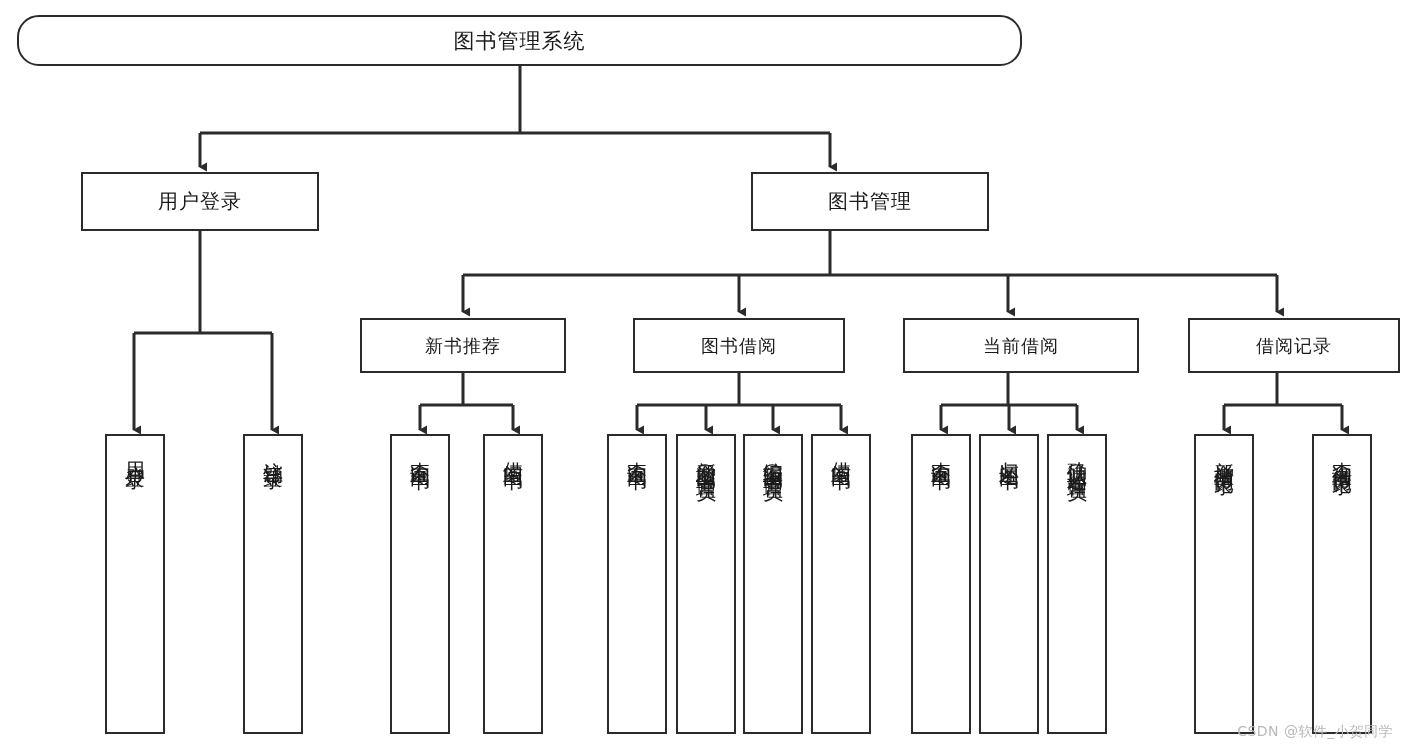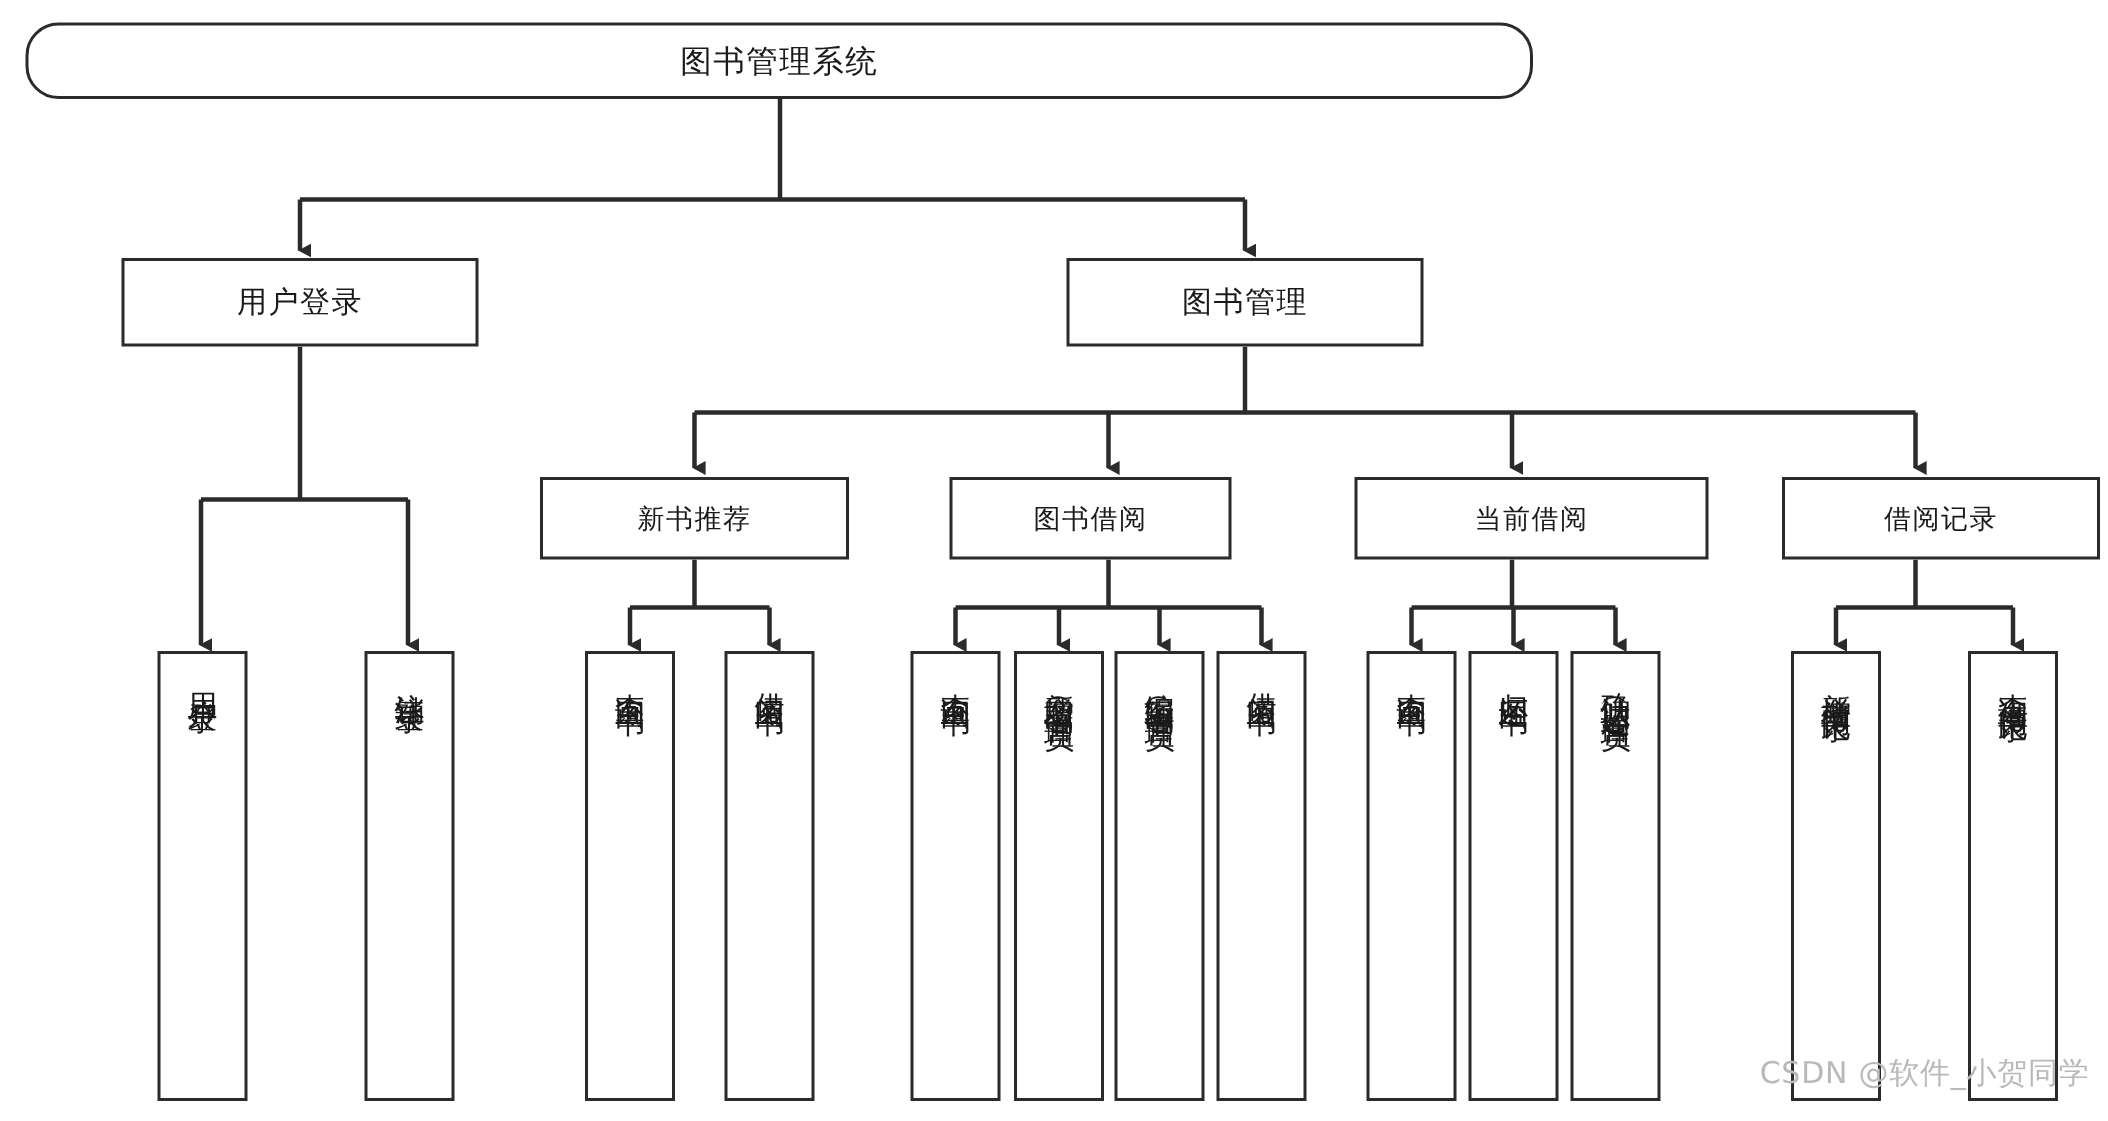--- a/index.html
+++ b/index.html
@@ -57,22 +57,22 @@
     writing-mode: vertical-rl;
     text-orientation: upright;
     letter-spacing: 3px;
     line-height: 1.05;
     white-space: nowrap;
     display: block;
   }
   .watermark {
     position: absolute;
     right: 12px;
-    bottom: 18px;
-    font-size: 20px;
+    bottom: 6px;
+    font-size: 14px;
     color: #b9b9b9;
     letter-spacing: 0.5px;
     white-space: nowrap;
   }
 </style>
 </head>
 <body>
 
 <div id="diagram-root">
 
@@ -128,28 +128,28 @@
     </g>
   </svg>
 
   <div class="node node-root" style="left:17px; top:15px; width:1005px; height:51px;border-radius:22px;">
     <span>图书管理系统</span>
   </div>
 
   <div class="node node-l1" style="left:81px; top:172px; width:238px; height:59px;">
     <span>用户登录</span>
   </div>
-  <div class="node node-l1" style="left:711px; top:172px; width:238px; height:59px;">
+  <div class="node node-l1" style="left:751px; top:172px; width:238px; height:59px;">
     <span>图书管理</span>
   </div>
 
   <div class="node node-l2" style="left:360px; top:318px; width:206px; height:55px;">
     <span>新书推荐</span>
   </div>
-  <div class="node node-l2" style="left:633px; top:318px; width:188px; height:55px;">
+  <div class="node node-l2" style="left:633px; top:318px; width:212px; height:55px;">
     <span>图书借阅</span>
   </div>
   <div class="node node-l2" style="left:903px; top:318px; width:236px; height:55px;">
     <span>当前借阅</span>
   </div>
   <div class="node node-l2" style="left:1172px; top:318px; width:212px; height:55px;margin-left:16px;">
     <span>借阅记录</span>
   </div>
 
   <div class="node node-leaf" style="left:105px; top:434px; width:60px; height:300px;">

